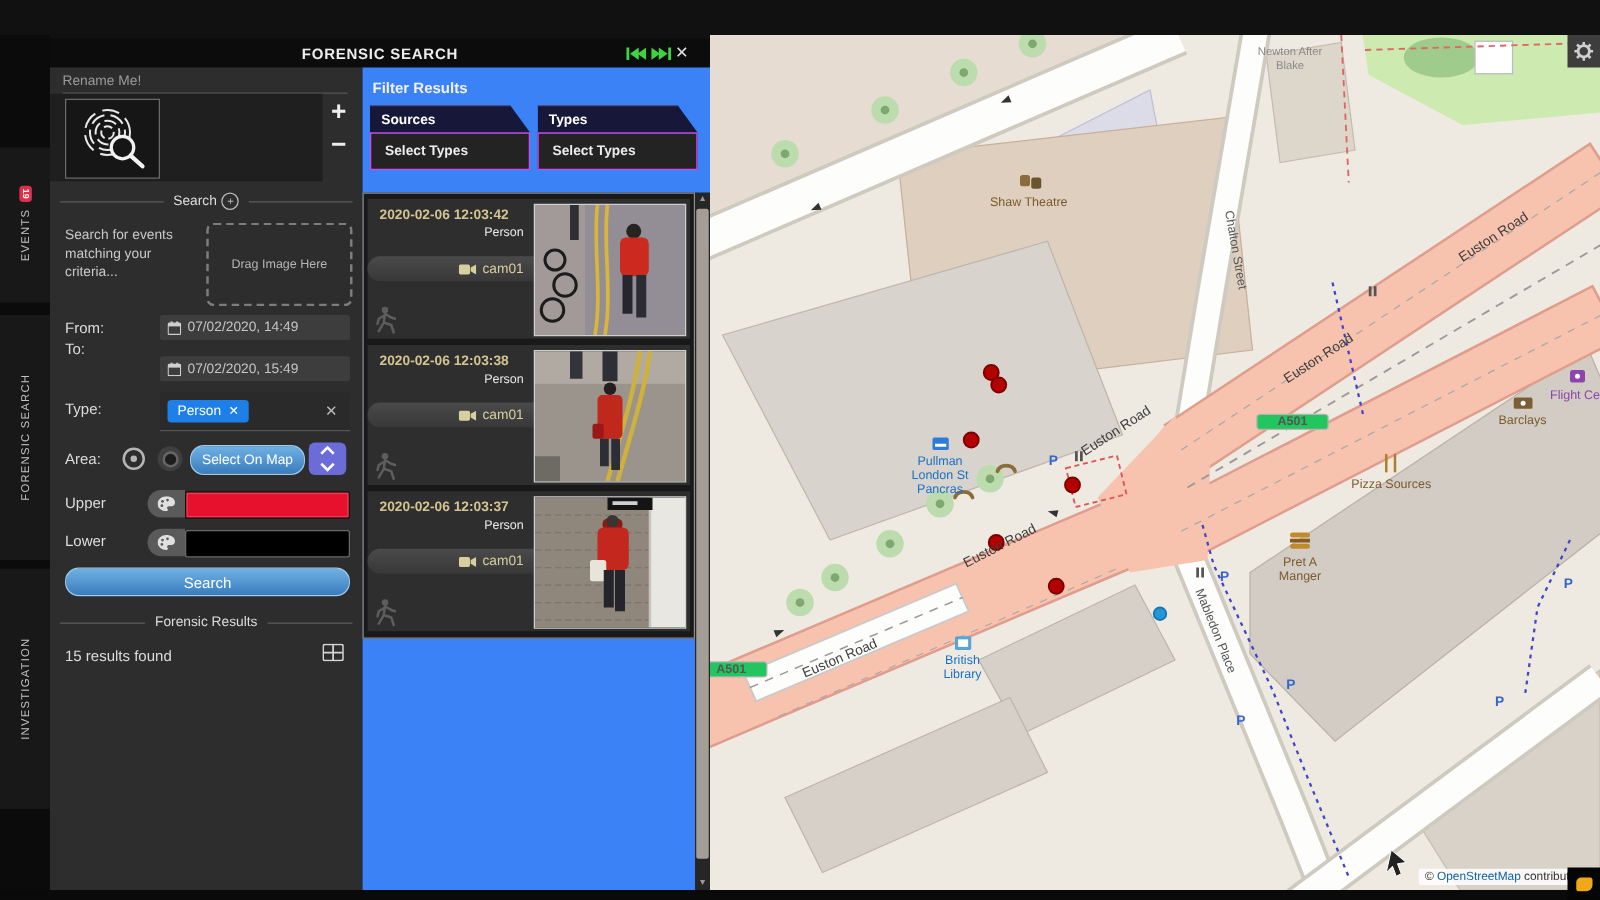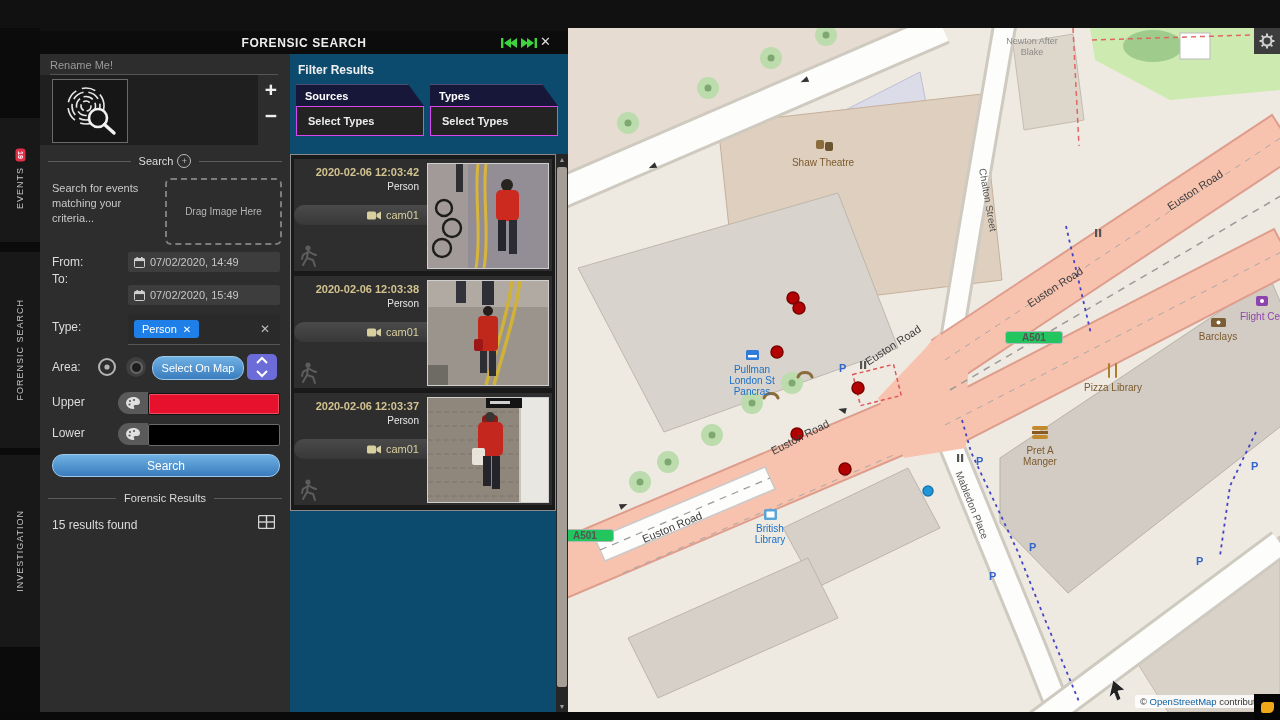--- a/index.html
+++ b/index.html
@@ -12,21 +12,21 @@
   
   .side{position:absolute;left:0;top:28px;width:40px;height:692px;background:#0b0b0b;}
   .vtab{position:absolute;left:0;width:40px;background:#181818;display:flex;flex-direction:column;align-items:center;justify-content:center;gap:7px;cursor:pointer;}
   .vtab .vlabel{writing-mode:vertical-rl;transform:rotate(180deg);font-size:9px;letter-spacing:1px;color:#c4c4c4;}
   .badge{min-width:13px;height:10px;background:#e03049;border-radius:3px;color:#fff;font-size:7px;font-weight:bold;
          display:flex;align-items:center;justify-content:center;transform:rotate(90deg);}
   
   .phead{position:absolute;left:40px;top:31px;width:528px;height:23px;background:#0c0c0c;display:flex;align-items:center;}
   .phead-title{position:absolute;left:0;width:100%;text-align:center;font-size:12px;font-weight:bold;letter-spacing:.6px;color:#ededed;}
   .lcol{position:absolute;left:40px;top:54px;width:250px;height:658px;background:#2d2d2d;}
-  .rcol{position:absolute;left:290px;top:54px;width:278px;height:658px;background:#0c4a6e;}
+  .rcol{position:absolute;left:290px;top:54px;width:278px;height:658px;background:#3b82f6;}
   .divider{position:absolute;left:0;width:250px;display:flex;align-items:center;color:#ddd;font-size:11px;}
   .divider::before,.divider::after{content:"";flex:1;height:1px;background:#5c5c5c;margin:0 8px;}
   .flabel{position:absolute;font-size:12px;color:#dcdcdc;}
   .finput{position:absolute;height:20px;background:#3d3d3d;border-radius:2px;display:flex;align-items:center;gap:5px;
           padding:0 6px;font-size:11px;color:#c6c6c6;}
   .pillbtn{border-radius:11px;border:1px solid #9ccaec;background:linear-gradient(#6fb1e3,#3a7cbd);
            color:#fff;display:flex;align-items:center;justify-content:center;cursor:pointer;}
   .chip{background:#1f7fe8;border-radius:3px;color:#fff;font-size:11px;display:flex;align-items:center;gap:6px;
         padding:3px 8px;cursor:pointer;}
   
@@ -34,21 +34,21 @@
         clip-path:polygon(0 0,calc(100% - 16px) 0,100% 100%,0 100%);color:#fff;font-size:11px;font-weight:bold;
         display:flex;align-items:center;padding-left:9px;box-sizing:border-box;cursor:pointer;}
   .fselect{position:absolute;top:52px;width:128px;height:30px;background:#232323;border:1px solid #d946ef;
            box-sizing:border-box;color:#ececec;font-size:11px;font-weight:bold;display:flex;align-items:center;
            padding-left:11px;cursor:pointer;}
   
   .rlist{position:absolute;left:0;top:100px;width:266px;height:357px;background:#191919;border:1px solid #8a8a8a;
          box-sizing:border-box;padding:2px;}
   .ritem{position:relative;height:112px;background:#2e2e2e;margin:2px 1px 5px 1px;display:flex;cursor:pointer;}
   .rinfo{flex:1;display:flex;flex-direction:column;}
-  .rtime{text-align:right;padding:7px 8px 0 0;font-size:11px;font-weight:bold;color:#d2c391;}
+  .rtime{text-align:right;padding:7px 20px 0 0;font-size:11px;font-weight:bold;color:#d2c391;}
   .rtype{text-align:right;padding:3px 8px 0 0;font-size:10px;color:#e8e8e8;}
   .rcam{margin-top:13px;height:20px;background:linear-gradient(#4a4a4a,#383838);border-radius:10px 0 0 10px;
         display:flex;align-items:center;justify-content:flex-end;gap:5px;padding-right:8px;color:#d8cf9e;font-size:11px;}
   .rthumb{width:120px;height:104px;margin:4px 3px 4px 0;border:1px solid #cfcfcf;box-sizing:content-box;}
   
   .sbar{position:absolute;left:266px;top:100px;width:12px;height:558px;background:#262626;}
   .sthumb{position:absolute;left:1px;top:13px;width:10px;height:520px;background:#a49e96;border-radius:2px;}
   .sarr{position:absolute;left:0;width:12px;font-size:7px;text-align:center;color:#999;}
   
   .map{position:absolute;left:568px;top:28px;width:712px;height:684px;background:#eeeae1;overflow:hidden;}
@@ -512,21 +512,21 @@
     <div class="mlabel" style="left:404px;top:477px;transform:translate(-50%,-50%) rotate(68deg);font-size:10px;color:#555;">Mabledon Place</div>
     <div class="shield" style="left:437px;top:303px;">A501</div>
     <div class="shield" style="left:-12px;top:501px;">A501</div>
 
     <div class="poi poi-brown" style="left:215px;top:129px;width:80px;">Shaw Theatre</div>
     <div class="poi poi-gray" style="left:432px;top:8px;width:64px;">Newton After Blake</div>
     <div class="poi poi-blue" style="left:151px;top:336px;width:66px;">Pullman London St Pancras</div>
     <div class="poi poi-blue" style="left:174px;top:495px;width:56px;">British Library</div>
     <div class="poi poi-brown" style="left:610px;top:303px;width:80px;">Barclays</div>
     <div class="poi poi-purple" style="left:672px;top:283px;text-align:left;white-space:nowrap;">Flight Ce</div>
-    <div class="poi poi-brown" style="left:500px;top:354px;width:90px;">Pizza Library</div>
+    <div class="poi poi-brown" style="left:500px;top:354px;width:90px;">Pizza Sources</div>
     <div class="poi poi-brown" style="left:442px;top:417px;width:60px;">Pret A Manger</div>
 
     <div class="gearbtn">
       <svg width="16" height="16" viewBox="0 0 16 16">
         <circle cx="8" cy="8" r="4.5" fill="none" stroke="#cfcfcf" stroke-width="2.2"></circle>
         <g stroke="#cfcfcf" stroke-width="2">
           <line x1="8" y1="0.5" x2="8" y2="3"></line>
             <line x1="8" y1="13" x2="8" y2="15.5"></line>
           <line x1="0.5" y1="8" x2="3" y2="8"></line>
             <line x1="13" y1="8" x2="15.5" y2="8"></line>

